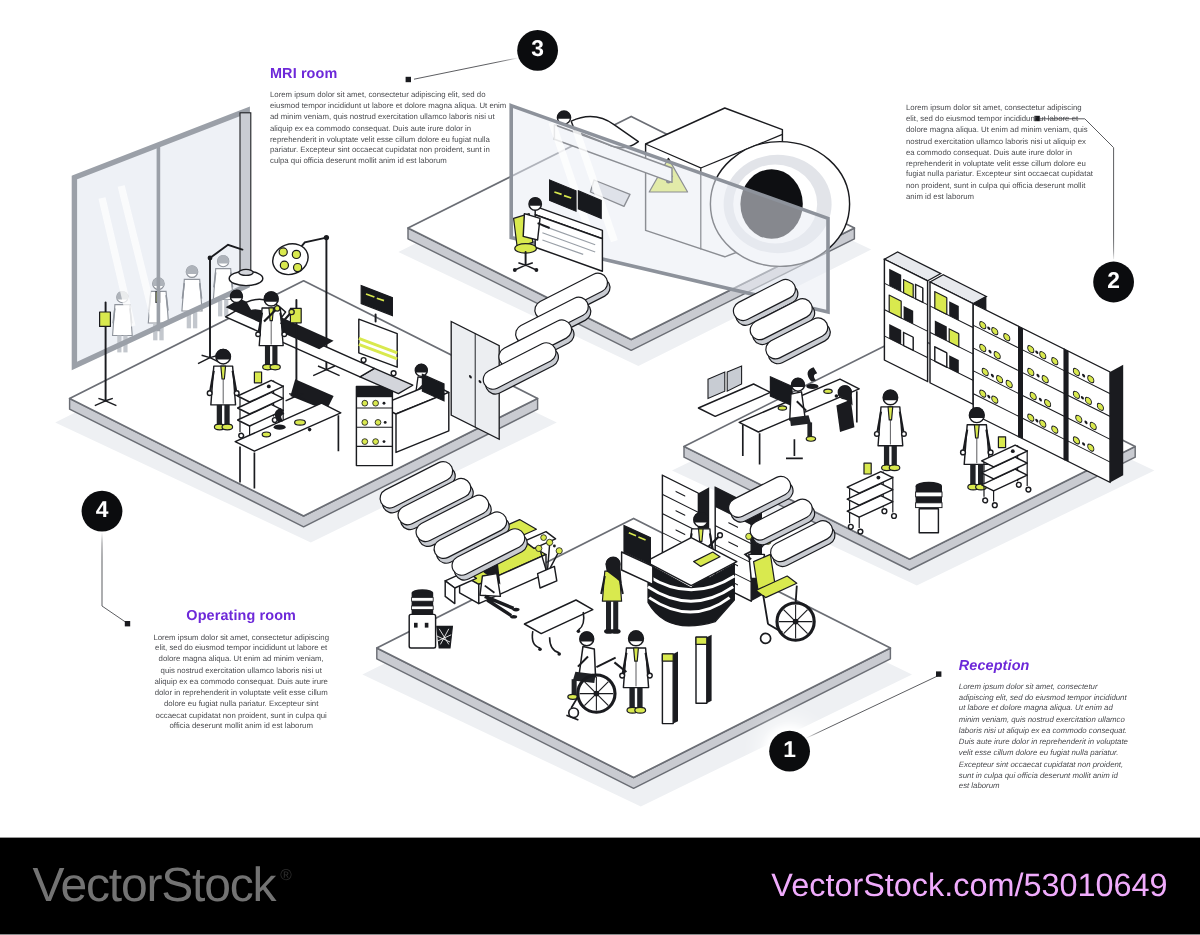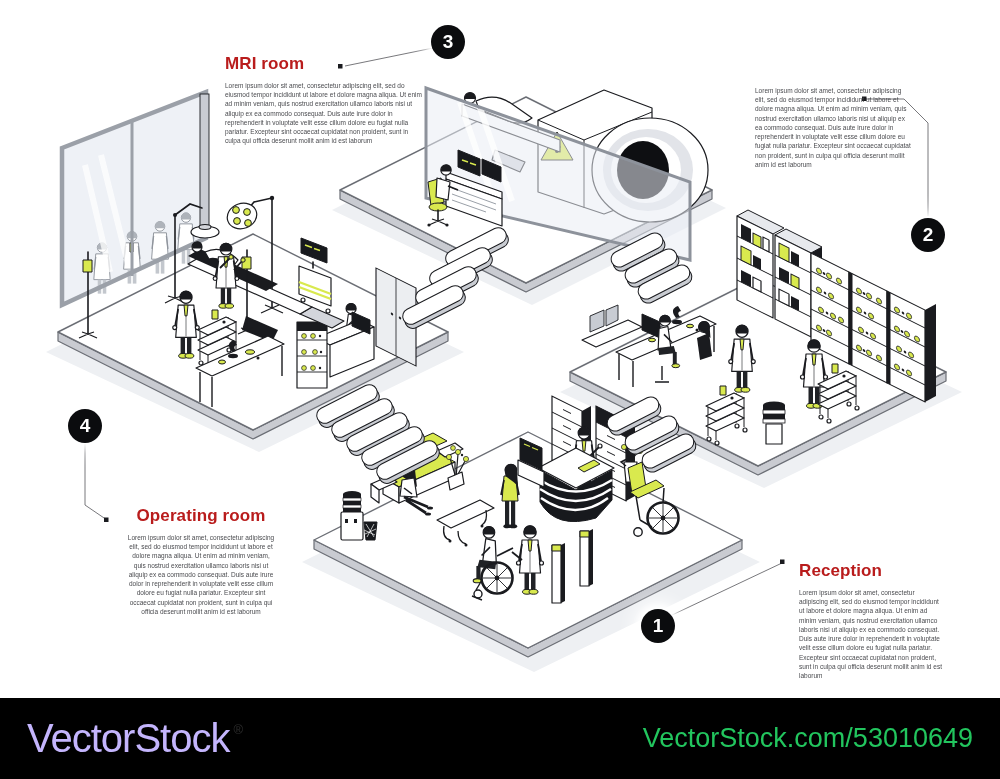--- a/index.html
+++ b/index.html
@@ -1,40 +1,40 @@
 <!DOCTYPE html>
 <html><head>
 <meta charset="utf-8">
 <style>
   html,body{margin:0;padding:0;background:#fff;}
   #stage{position:relative;width:1000px;height:779px;overflow:hidden;background:#fff;
          font-family:"Liberation Sans", sans-serif;}
   #scene-svg{position:absolute;left:0;top:0;}
   
   .callout{position:absolute;}
-  .callout h2{margin:0 0 7px 0;font-size:17px;font-weight:700;color:#b91c1c;letter-spacing:.1px;}
+  .callout h2{margin:0 0 7px 0;font-size:12px;font-weight:700;color:#6d28d9;letter-spacing:.1px;}
   .callout p{margin:0;font-size:6.5px;line-height:1.42;color:#4a4b4f;}
   .callout--mri{left:225px;top:54px;width:197px;}
   .callout--lab{left:755px;top:86px;width:156px;}
   .callout--op{left:127px;top:506px;width:148px;text-align:center;}
-  .callout--rec{left:799px;top:561px;width:143px;}
+  .callout--rec{left:799px;top:547px;width:143px;font-style:italic;}
   
   .num{position:absolute;width:34px;height:34px;border-radius:50%;background:#0b0c0e;color:#fff;
        display:flex;align-items:center;justify-content:center;font-size:19px;font-weight:700;
        box-shadow:0 0 6px 4px #fff, 0 0 16px 10px rgba(255,255,255,.7);z-index:5;}
   .num--1{left:641px;top:609px;}
   .num--2{left:911px;top:218px;}
   .num--3{left:431px;top:25px;}
   .num--4{left:68px;top:409px;}
   
   .bar{position:absolute;left:0;right:0;bottom:0;height:81px;background:#000;display:flex;
        align-items:center;justify-content:space-between;z-index:6;}
-  .bar .brand{margin-left:27px;font-size:40px;font-weight:500;color:#c4b5fd;letter-spacing:-1px;}
+  .bar .brand{margin-left:27px;font-size:40px;font-weight:500;color:#737373;letter-spacing:-1px;}
   .bar .reg{font-size:13px;color:#2e2e2e;vertical-align:18px;margin-left:4px;font-weight:400;}
-  .bar .url{margin-right:27px;font-size:27px;font-weight:400;color:#22c55e;letter-spacing:0;}
+  .bar .url{margin-right:27px;font-size:27px;font-weight:400;color:#f0abfc;letter-spacing:0;}
   
   .o{fill:#fff;stroke:#1a1b1f;stroke-width:1.2;stroke-linejoin:round;}
   .g{fill:#d3d5db;stroke:#1a1b1f;stroke-width:1.1;stroke-linejoin:round;}
   .ink{fill:#1a1b1f;stroke:none;}
   .acc{fill:#d9e94e;stroke:#1a1b1f;stroke-width:1;stroke-linejoin:round;}
   .ln{fill:none;stroke:#1a1b1f;stroke-width:1.6;stroke-linecap:round;}
   .tln{fill:none;stroke:#55565a;stroke-width:0.8;}
   .plat{fill:#fff;stroke:#6b6e75;stroke-width:1.4;stroke-linejoin:round;}
   .plats{fill:#c9cbd1;stroke:#6b6e75;stroke-width:1.2;stroke-linejoin:round;}
   .shad{fill:#eef0f3;}

